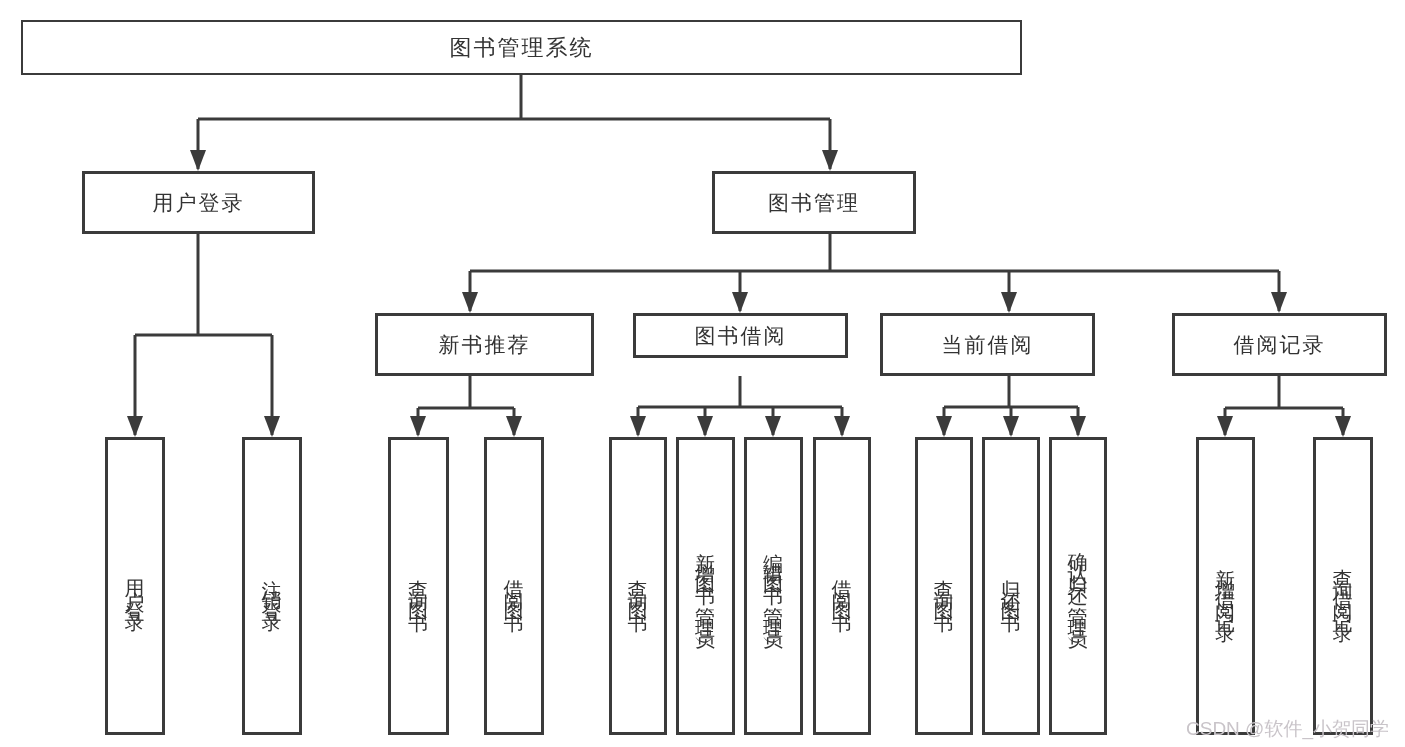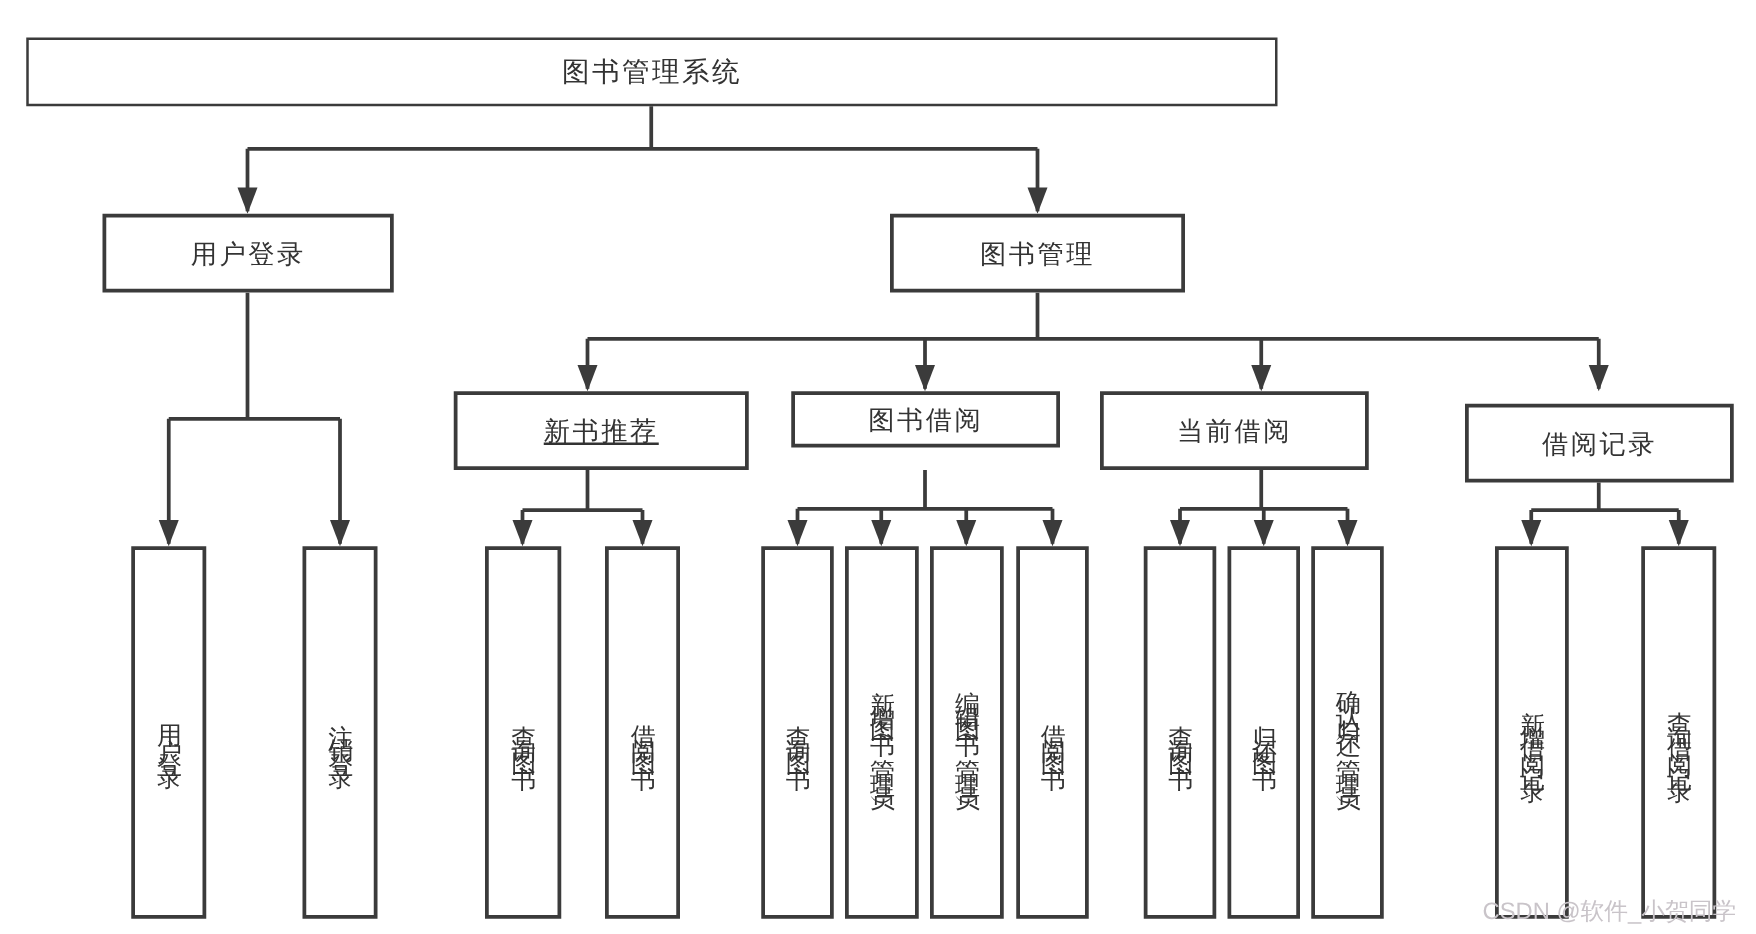--- a/index.html
+++ b/index.html
@@ -26,27 +26,27 @@
     z-index:2;
     background:var(--box-bg);
     border:3px solid var(--line);
     color:var(--text);
     display:flex;
     align-items:center;
     justify-content:center;
     text-align:center;
   }
   .h{font-size:21px;letter-spacing:2px;}
-  .n-root{left:21px;top:30px;width:1001px;height:55px;border-width:2.5px;font-size:22px;text-align:right;}
+  .n-root{left:21px;top:20px;width:1001px;height:55px;border-width:2.5px;font-size:22px;text-align:right;}
   .n-login{left:82px;top:171px;width:233px;height:63px;}
-  .n-mgmt{left:712px;top:171px;width:236px;height:63px;}
-  .n-newbook{left:363px;top:313px;width:236px;height:63px;text-decoration:underline;}
+  .n-mgmt{left:712px;top:171px;width:204px;height:63px;}
+  .n-newbook{left:375px;top:313px;width:219px;height:63px;}
   .n-borrow{left:633px;top:313px;width:215px;height:45px;}
   .n-current{left:880px;top:313px;width:215px;height:63px;}
-  .n-record{left:1172px;top:323px;width:215px;height:63px;}
+  .n-record{left:1172px;top:313px;width:215px;height:63px;}
   .v{
     top:437px;
     height:298px;
     font-size:20px;
     writing-mode:vertical-rl;
     text-orientation:mixed;
     letter-spacing:11px;
     line-height:1;
   }
   .l1{left:105px;width:60px;}

